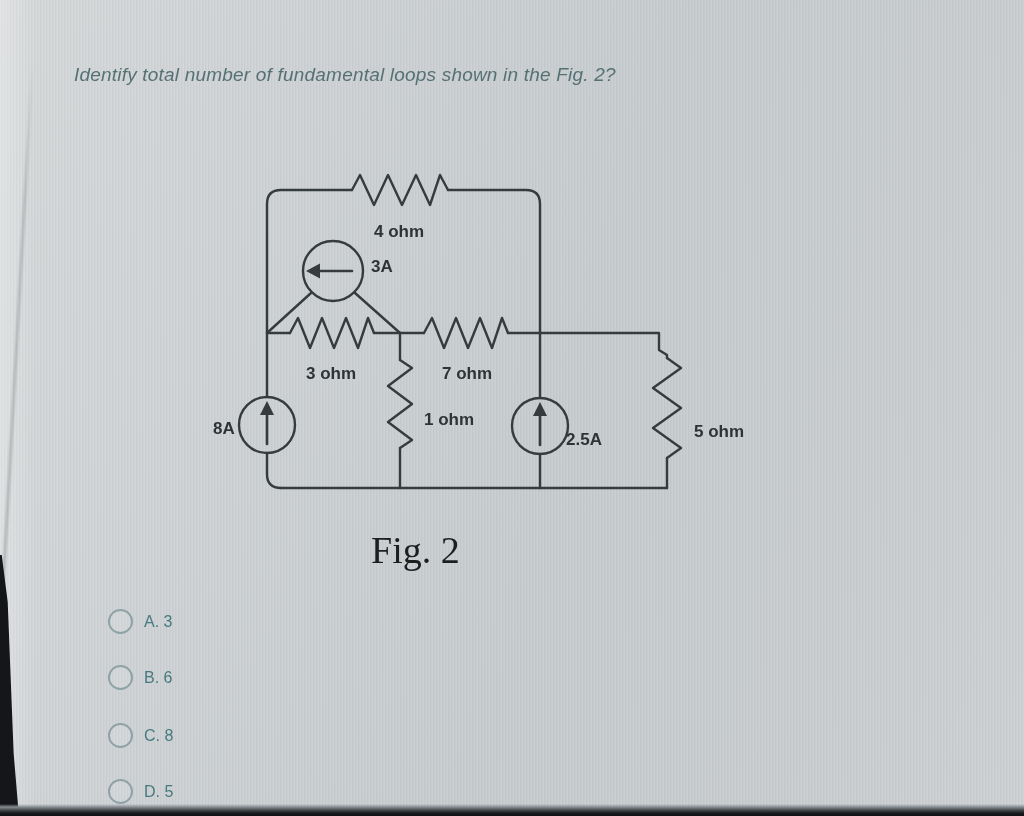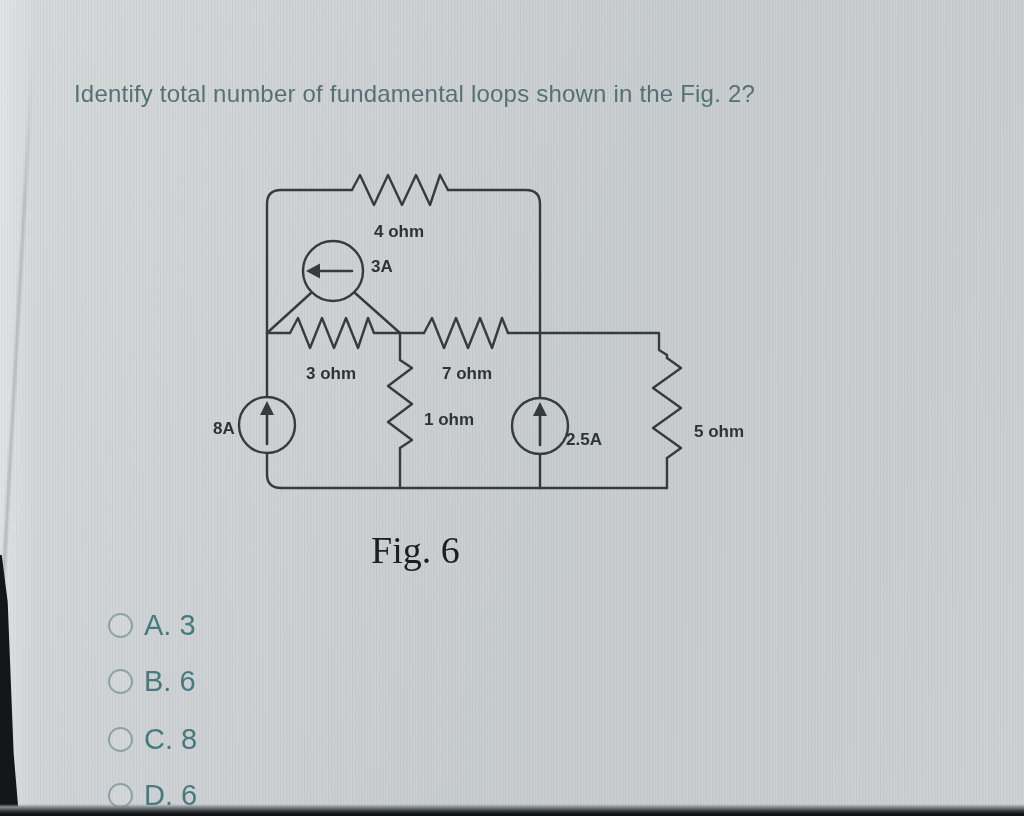--- a/index.html
+++ b/index.html
@@ -15,38 +15,38 @@
     background:linear-gradient(90deg, rgba(255,255,255,0.28), rgba(255,255,255,0));
     pointer-events:none;
   }
   .crease {
     position:absolute; left:31px; top:60px; width:3px; height:780px;
     background:linear-gradient(180deg, rgba(130,136,139,0.0), rgba(130,136,139,0.42) 18%, rgba(125,131,134,0.48) 80%, rgba(108,113,116,0.55));
     transform:rotate(3.2deg); transform-origin:top left; filter:blur(1px);
     pointer-events:none;
   }
   .question-title {
-    position:absolute; left:74px; top:80px;
-    font-size:24px; line-height:1.2; color:#567173; letter-spacing:0.2px;
+    position:absolute; left:74px; top:64px;
+    font-size:19px; line-height:1.2; color:#567173; letter-spacing:0.2px;font-style:italic;
   }
   .circuit { position:absolute; left:0; top:0; }
   .circuit text { font-family:"Liberation Sans", sans-serif; }
   .fig-caption {
     position:absolute; left:371px; top:528px;
     font-family:"Liberation Serif", serif; font-size:38px; color:#1d1f1f;
   }
   .option {
     position:absolute; left:108px; display:flex; align-items:center; gap:11px; cursor:pointer;
   }
   .radio {
     width:25px; height:25px; box-sizing:border-box; flex:0 0 auto;
     border:2px solid #8fa2a6; border-radius:50%;
     background:rgba(255,255,255,0.10);
   }
-  .option-label { font-size:29px; color:#467a7f; }
+  .option-label { font-size:16px; color:#467a7f; }
   .edge-bottom {
     position:absolute; left:0; bottom:0; width:100%; height:12px;
     background:linear-gradient(180deg, rgba(143,149,154,0) 0%, #878d92 25%, #3c4043 55%, #15171a 80%, #0e1012 100%);
   }
   .edge-left-wedge {
     position:absolute; left:0; top:555px; width:22px; height:261px;
     background:#141619;
     clip-path:polygon(0 0, 8% 0, 35% 18%, 62% 76%, 86% 100%, 0 100%);
   }
 </style>
@@ -110,37 +110,37 @@
       <text x="371" y="272">3A</text>
       <text x="306" y="379">3 ohm</text>
       <text x="442" y="379">7 ohm</text>
       <text x="424" y="425">1 ohm</text>
       <text x="213" y="434">8A</text>
       <text x="566" y="445">2.5A</text>
       <text x="694" y="437">5 ohm</text>
     </g>
   </svg>
 
-  <div class="fig-caption">Fig. 6</div>
+  <div class="fig-caption">Fig. 2</div>
 
   <div>
     <div class="option" style="top:609px">
       <span class="radio"></span>
       <span class="option-label">A. 3</span>
     </div>
     <div class="option" style="top:665px">
       <span class="radio"></span>
       <span class="option-label">B. 6</span>
     </div>
     <div class="option" style="top:723px">
       <span class="radio"></span>
       <span class="option-label">C. 8</span>
     </div>
     <div class="option" style="top:779px">
       <span class="radio"></span>
-      <span class="option-label">D. 6</span>
+      <span class="option-label">D. 5</span>
     </div>
   </div>
 
   <div class="edge-left-wedge"></div>
   <div class="edge-bottom"></div>
 
 </div>
 
 </body></html>

